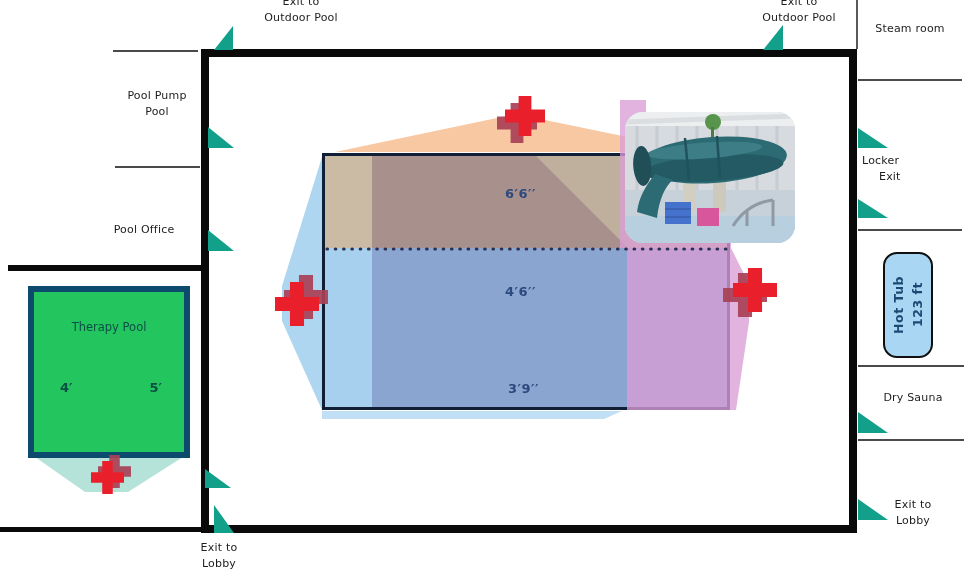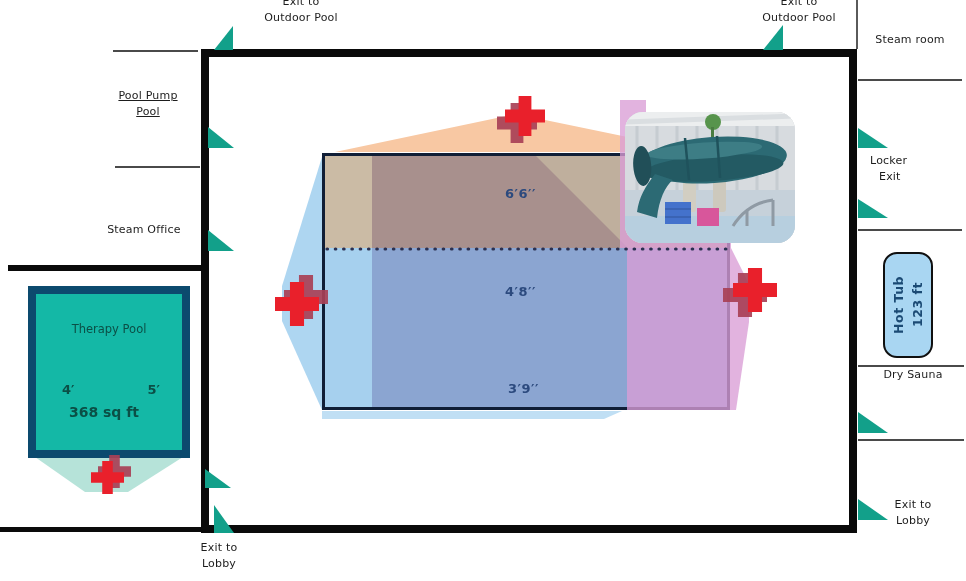--- a/index.html
+++ b/index.html
@@ -21,22 +21,22 @@
   .tri{position:absolute;background:#12a08a;z-index:6;}
   .tri-ne{clip-path:polygon(100% 0,100% 100%,0 100%);}
   .tri-e{clip-path:polygon(0 0,100% 100%,0 100%);}
   
   .cross{position:absolute;z-index:7;}
   .plus{position:absolute;left:0;top:0;width:100%;height:100%;
     clip-path:polygon(34% 0,66% 0,66% 34%,100% 34%,100% 66%,66% 66%,66% 100%,34% 100%,34% 66%,0 66%,0 34%,34% 34%);}
   .plus.shadow{background:#a84056;opacity:.92;}
   .plus.main{background:#e9202b;}
   
-  .therapy{position:absolute;left:28px;top:286px;width:162px;height:172px;background:#14b8a6;
-    border:8px solid #0c4a6e;box-sizing:border-box;z-index:4;color:#0b4f46;}
+  .therapy{position:absolute;left:28px;top:286px;width:162px;height:172px;background:#22c55e;
+    border:6px solid #0c4a6e;box-sizing:border-box;z-index:4;color:#0b4f46;}
   .therapy .title{position:absolute;left:0;right:0;top:28px;text-align:center;font-size:11.5px;}
   .therapy .d-left{position:absolute;left:26px;top:88px;font-weight:bold;font-size:13px;}
   .therapy .d-right{position:absolute;right:22px;top:88px;font-weight:bold;font-size:13px;}
   .therapy .area{position:absolute;left:0;right:10px;top:110px;text-align:center;font-weight:bold;font-size:14px;}
   
   .hottub{position:absolute;left:883px;top:252px;width:50px;height:106px;background:#a9d6f2;
     border:2px solid #101010;border-radius:14px;box-sizing:border-box;z-index:4;
     display:flex;align-items:center;justify-content:center;}
   .hottub .vtext{writing-mode:vertical-rl;transform:rotate(180deg);font-size:12.5px;font-weight:bold;
     color:#1b4a74;letter-spacing:.5px;line-height:1.55;text-align:center;}
@@ -109,21 +109,20 @@
   </div>
   <div class="cross" style="left:91px;top:461px;width:33px;height:33px;">
     <div class="plus shadow" style="transform:translate(7px,-6px);"></div>
     <div class="plus main"></div>
   </div>
 
   <div class="therapy">
     <div class="title">Therapy Pool</div>
     <div class="d-left">4′</div>
     <div class="d-right">5′</div>
-    <div class="area">368 sq ft</div>
   </div>
 
   <div class="hottub">
     <div class="vtext">
       <span>Hot Tub</span>
       <span>123 ft</span>
     </div>
   </div>
 
   <div class="photo">
@@ -168,37 +167,37 @@
   </div>
 
   <div class="label" style="left:246px;top:-6px;width:110px;">
     <span class="ln">Exit to</span>
     <span class="ln">Outdoor Pool</span>
   </div>
   <div class="label" style="left:744px;top:-6px;width:110px;">
     <span class="ln">Exit to</span>
     <span class="ln">Outdoor Pool</span>
   </div>
-  <div class="label" style="left:103px;top:88px;width:90px;text-decoration:underline;">
+  <div class="label" style="left:112px;top:88px;width:90px;">
     <span class="ln">Pool Pump</span>
     <span class="ln">Pool</span>
   </div>
-  <div class="label" style="left:99px;top:222px;width:90px;">Steam Office</div>
-  <div class="label" style="left:860px;top:21px;width:100px;margin-top:11px;">Steam room</div>
+  <div class="label" style="left:99px;top:222px;width:90px;">Pool Office</div>
+  <div class="label" style="left:860px;top:21px;width:100px;">Steam room</div>
   <div class="label" style="left:860px;top:153px;width:78px;text-align:left;">
-    <span class="ln" style="padding-left:2px;margin-left:8px;">Locker</span>
+    <span class="ln" style="padding-left:2px;">Locker</span>
     <span class="ln" style="padding-left:19px;">Exit</span>
   </div>
-  <div class="label" style="left:868px;top:367px;width:90px;">Dry Sauna</div>
+  <div class="label" style="left:868px;top:390px;width:90px;">Dry Sauna</div>
   <div class="label" style="left:878px;top:497px;width:70px;">
     <span class="ln">Exit to</span>
     <span class="ln">Lobby</span>
   </div>
   <div class="label" style="left:179px;top:540px;width:80px;">
     <span class="ln">Exit to</span>
     <span class="ln">Lobby</span>
   </div>
 
   <div class="depth" style="left:505px;top:186px;">6′6′′</div>
-  <div class="depth" style="left:505px;top:284px;">4′8′′</div>
+  <div class="depth" style="left:505px;top:284px;">4′6′′</div>
   <div class="depth" style="left:508px;top:381px;">3′9′′</div>
 
 </div>
 
 </body></html>

